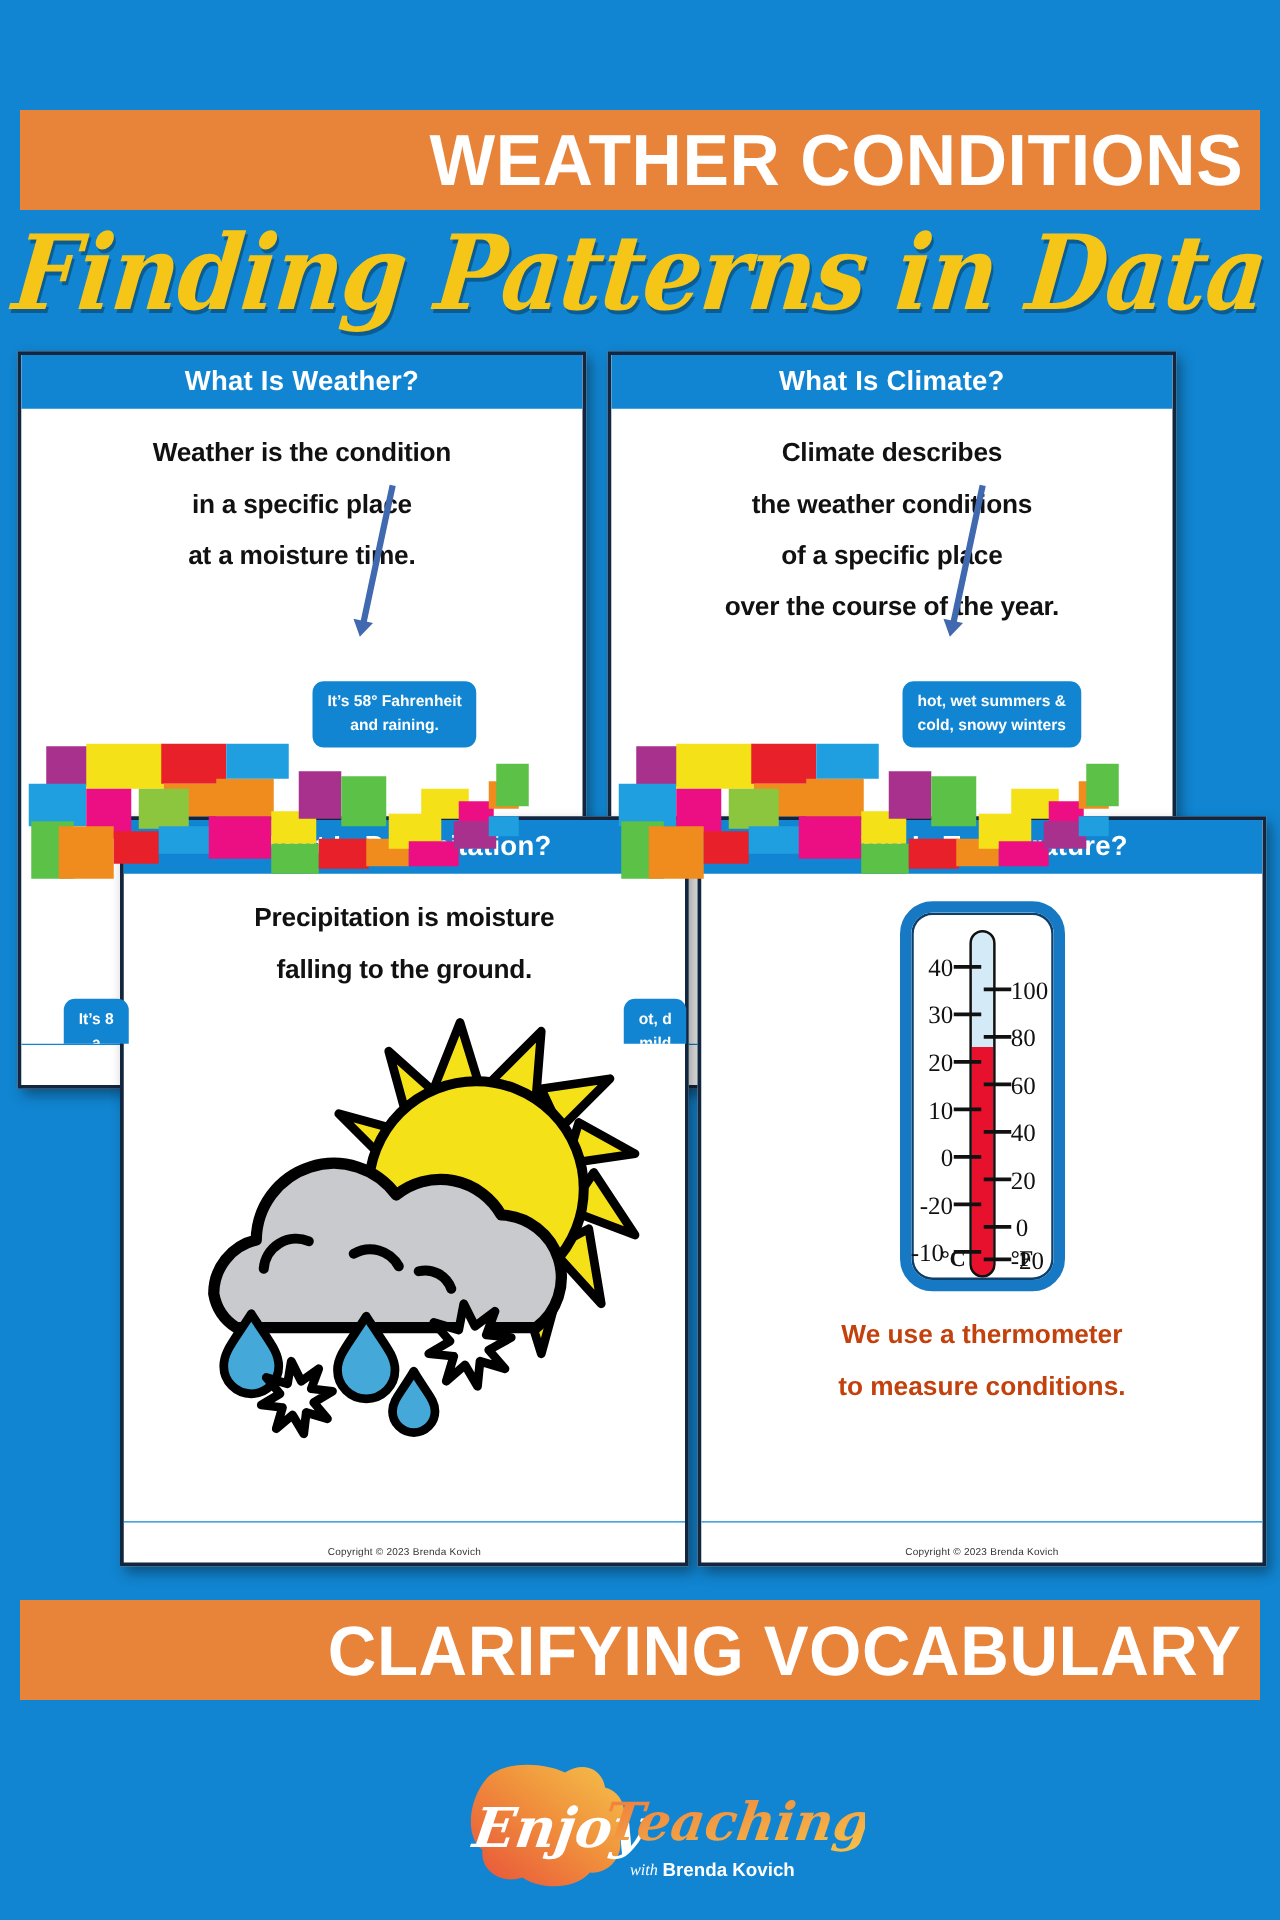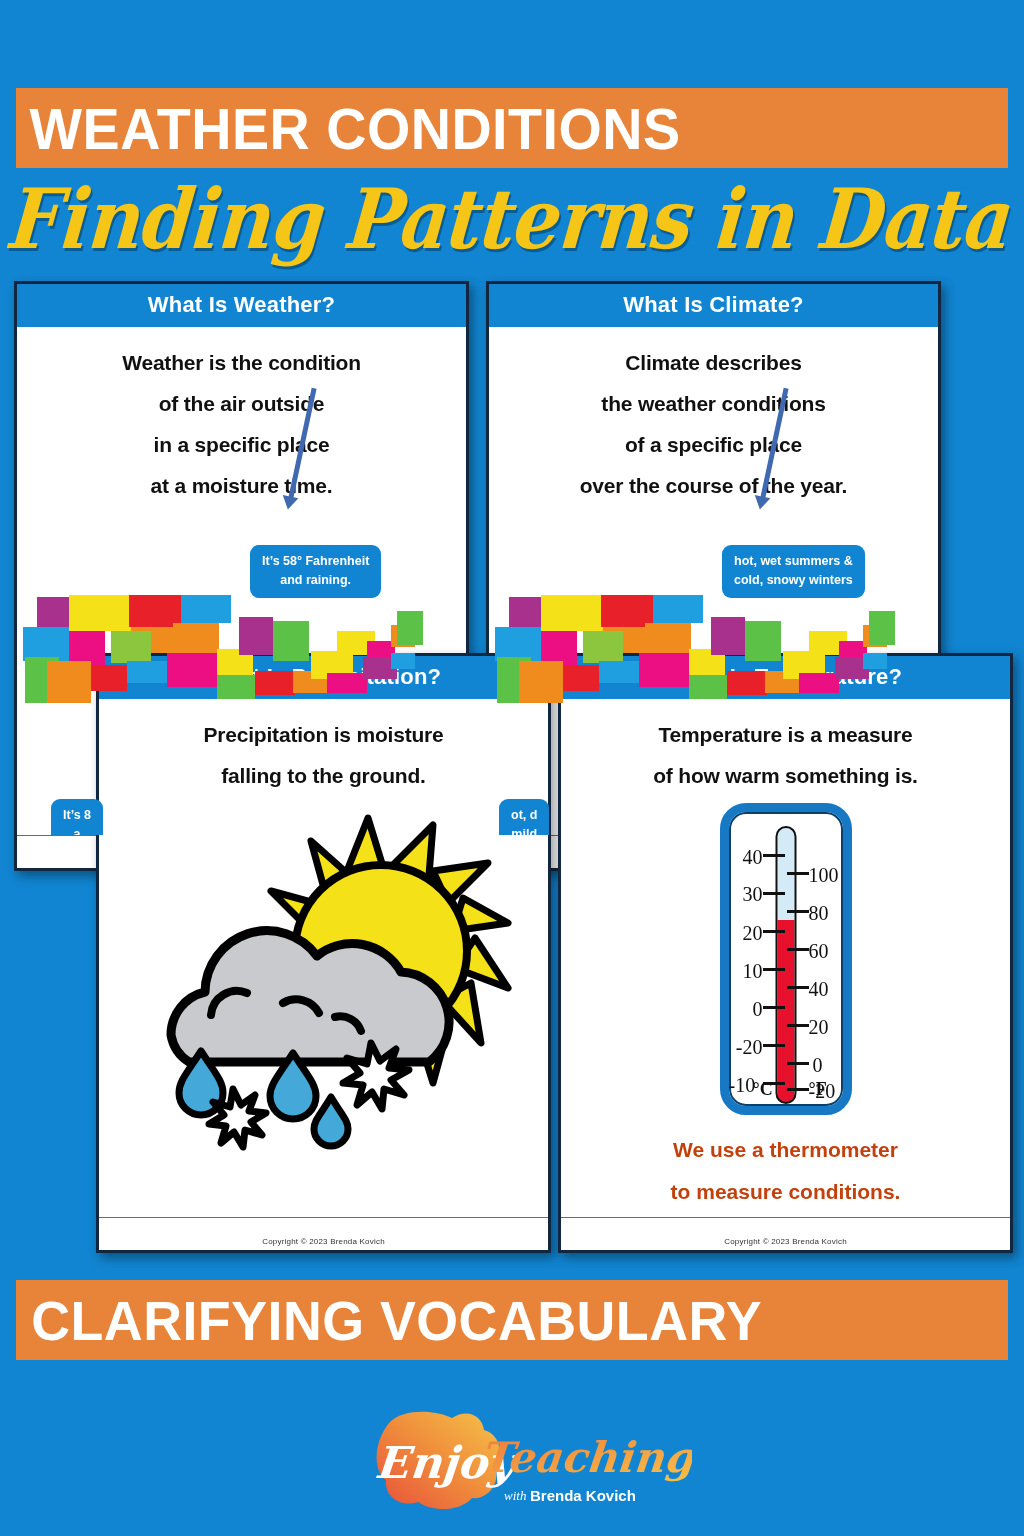--- a/index.html
+++ b/index.html
@@ -9,21 +9,21 @@
     font-family:"Liberation Sans", sans-serif;
     position:relative;
     overflow:hidden;
   }
 
   
   .band {
     position:absolute;
     left:16px; right:16px;
     background:#e8833a;
-    display:flex; align-items:center; justify-content:flex-start;
+    display:flex; align-items:center; justify-content:flex-end;
   }
   .band-title {
     color:#ffffff;
     font-weight:bold;
     letter-spacing:0.5px;
     text-align:center;
     font-family:"Liberation Sans", sans-serif;
     transform:scaleX(0.96);
   }
   #top-band { top:88px; height:80px; }
@@ -194,21 +194,20 @@
   <div class="band-title">WEATHER CONDITIONS</div>
 </div>
 
 <div id="subtitle">Finding Patterns in Data</div>
 
 <div class="card" id="card-weather">
   <div class="card-header">What Is Weather?</div>
   <div class="card-body">
     <div class="stmt">
       <div>Weather is the condition</div>
-      <div>of the air outside</div>
       <div>in a specific place</div>
       <div>at a moisture time.</div>
     </div>
 
     <div class="pointer" style="left:283px; top:60px; height:112px; transform:rotate(12deg);"></div>
     <div class="bubble" style="left:233px; top:218px;">
       <div>It’s 58° Fahrenheit</div>
       <div>and raining.</div>
     </div>
 
@@ -360,24 +359,20 @@
         </g>
       </svg>
     </div>
   </div>
   <div class="card-footer">Copyright © 2023 Brenda Kovich</div>
 </div>
 
 <div class="card" id="card-temp">
   <div class="card-header">What Is Temperature?</div>
   <div class="card-body">
-    <div class="stmt">
-      <div>Temperature is a measure</div>
-      <div>of how warm something is.</div>
-    </div>
 
     <div id="thermo-wrap">
       <div class="thermo">
         <div class="tube"></div>
 
         <div class="tick" style="left:34px; width:22px; top:42px;"></div>
         <div class="tick" style="left:34px; width:22px; top:80px;"></div>
         <div class="tick" style="left:34px; width:22px; top:118px;"></div>
         <div class="tick" style="left:34px; width:22px; top:156px;"></div>
         <div class="tick" style="left:34px; width:22px; top:194px;"></div>

